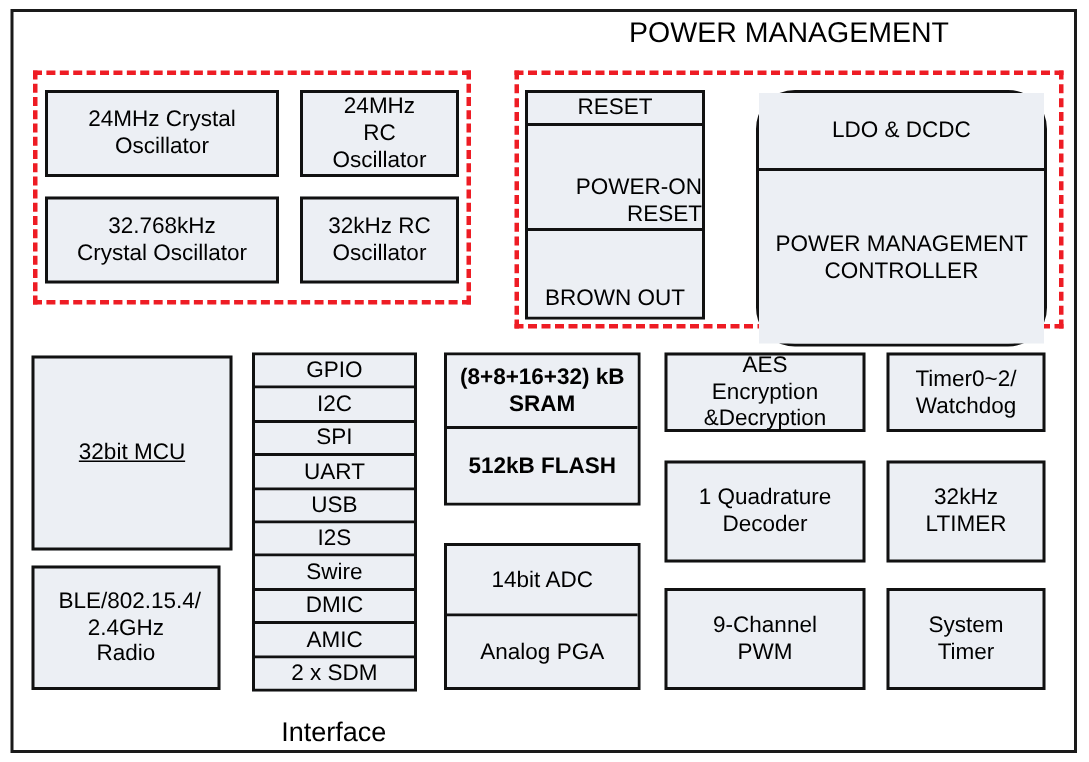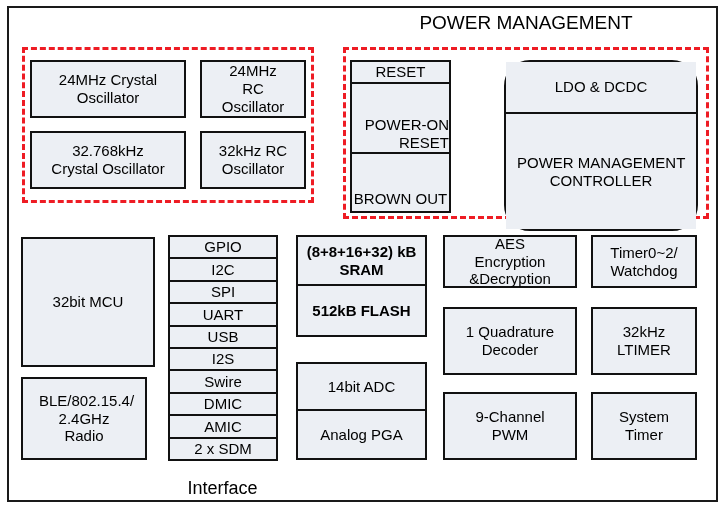--- a/index.html
+++ b/index.html
@@ -124,21 +124,21 @@
     <span>
       <span>32kHz RC</span>
       <span>Oscillator</span>
     </span>
   </div>
 
   <div class="section-title fs19" style="left:343px; top:12px; width:366px;">POWER MANAGEMENT</div>
 
   <div class="red-group" style="left:343px; top:47px; width:366px; height:172px;"></div>
 
-  <div class="stack" style="left:350px; top:60px; width:101px; height:153px;gap:32px;">
+  <div class="stack" style="left:350px; top:60px; width:120px; height:153px;gap:32px;">
     <div class="row fs15" style="height:45px;">
       <span>
         <span>RESET</span>
       </span>
     </div>
     <div class="row fs15" style="height:55px;text-align:right;">
       <span>
         <span>POWER-ON</span>
         <span>RESET</span>
       </span>
@@ -159,21 +159,21 @@
     </div>
     <div class="row fs15" style="height:108px;">
       <span>
         <span>POWER</span>
         <span>MANAGEMENT</span>
         <span>CONTROLLER</span>
       </span>
     </div>
   </div>
 
-  <div class="block fs15" style="left:21px; top:237px; width:134px; height:130px;">
+  <div class="block fs15" style="left:21px; top:237px; width:134px; height:130px;text-decoration:underline;">
     <span>
       <span>32bit MCU</span>
     </span>
   </div>
 
   <div class="block fs15" style="left:21px; top:377px; width:126px; height:83px;">
     <span>
       <span>BLE/802.15.4/</span>
       <span>2.4GHz Radio</span>
     </span>

